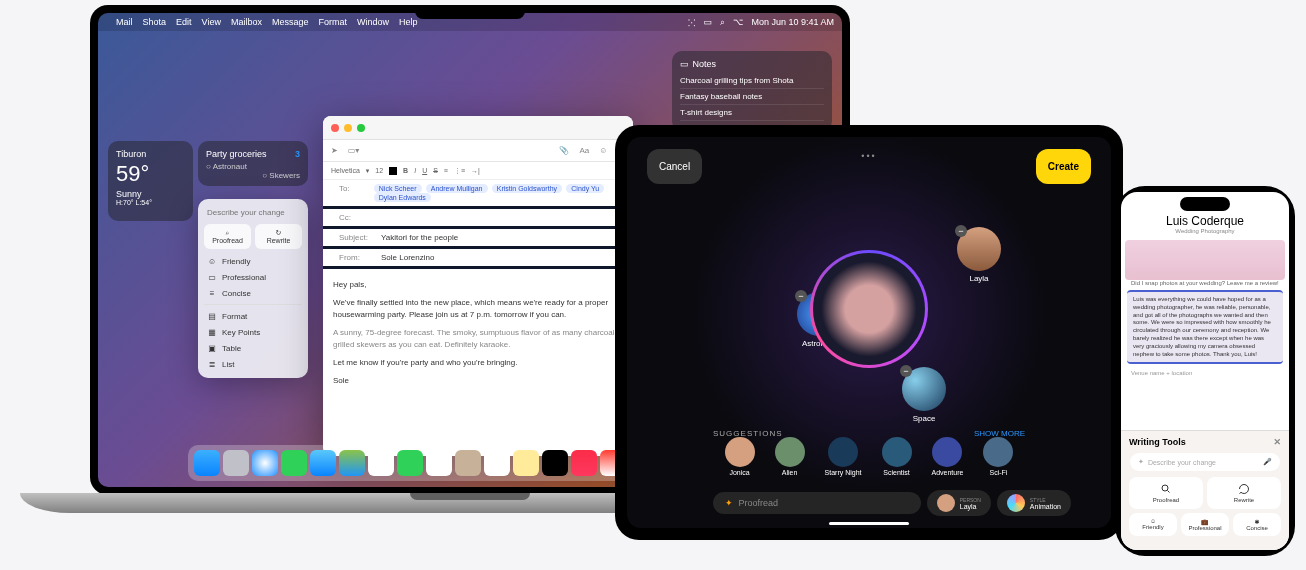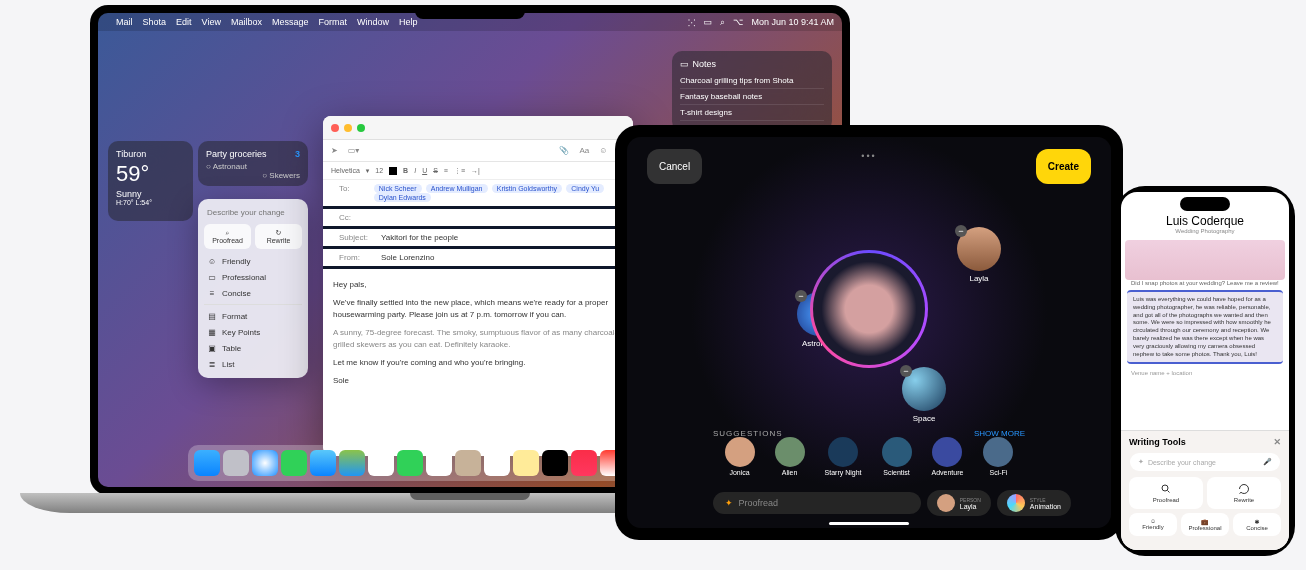--- a/index.html
+++ b/index.html
@@ -235,21 +235,21 @@
               <span>Yakitori for the people</span>
             </div>
           <div class="field">
               <span class="label">From:</span>
               <span>Sole Lorenzino</span>
             </div>
           <div class="body">
             <p>Hey pals,</p>
             <p>We've finally settled into the new place, which means we're ready for a proper housewarming party. Please join us at 7 p.m. tomorrow if you can.</p>
             <p class="hl">A sunny, 75-degree forecast. The smoky, sumptuous flavor of as many charcoal-grilled skewers as you can eat. Definitely karaoke.</p>
-            <p>Let me know if you're coming and who you're bringing.</p>
+            <p>Let me know if you're party and who you're bringing.</p>
             <p>Sole</p>
           </div>
         </div>
 
         <div class="dock">
           <div class="app" style="background:linear-gradient(#3bb0ff,#0a84ff);"></div>
           <div class="app" style="background:#c0c0c8;"></div>
           <div class="app" style="background:radial-gradient(#fff,#1e90ff);"></div>
           <div class="app" style="background:#30d158;"></div>
           <div class="app" style="background:linear-gradient(#5ac8fa,#0a84ff);"></div>

